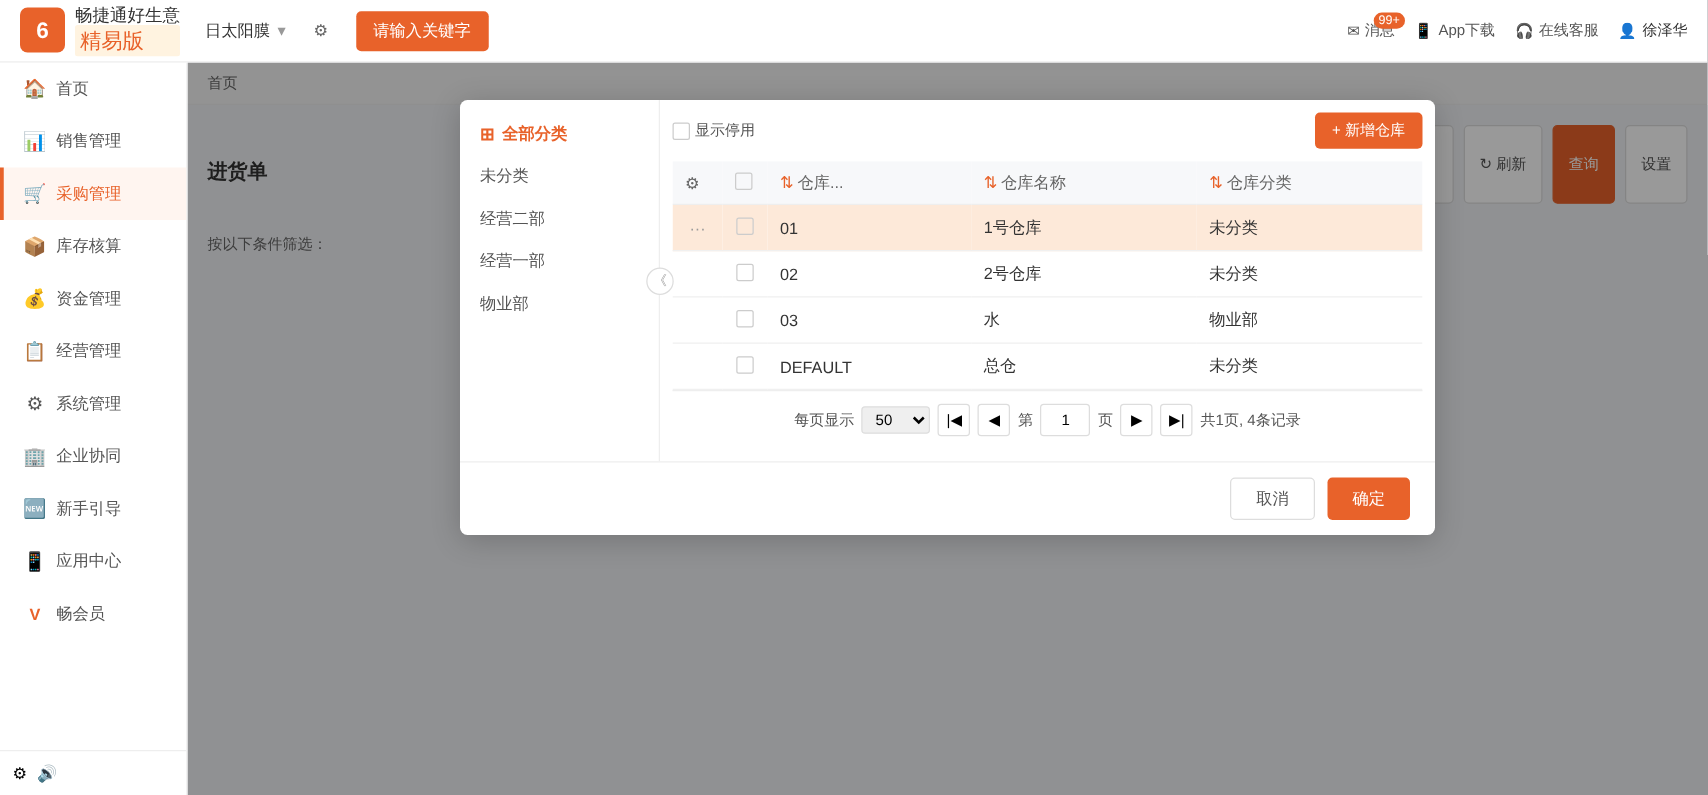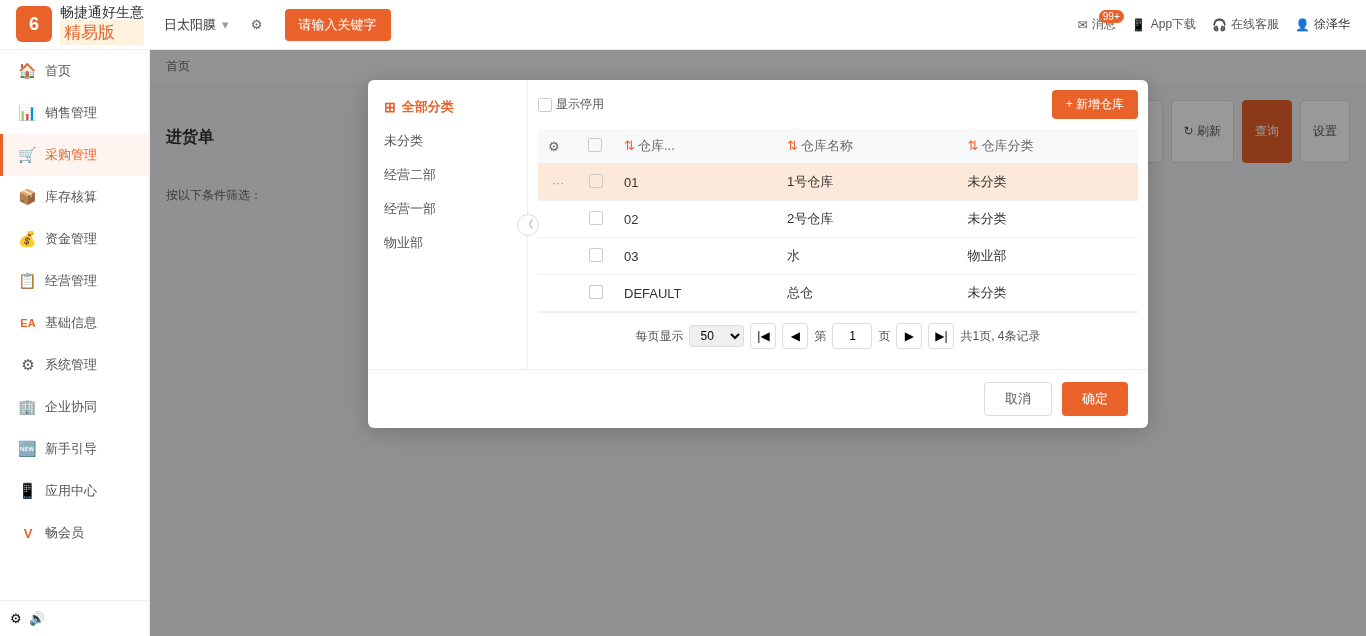--- a/index.html
+++ b/index.html
@@ -147,24 +147,20 @@
       <span class="nav-icon">📦</span>
       <span>库存核算</span>
     </div>
     <div class="nav-item">
       <span class="nav-icon">💰</span>
       <span>资金管理</span>
     </div>
     <div class="nav-item">
       <span class="nav-icon">📋</span>
       <span>经营管理</span>
-    </div>
-    <div class="nav-item">
-      <span class="nav-icon" style="font-size:11px;font-weight:bold;color:#e8622a;">EA</span>
-      <span>基础信息</span>
     </div>
     <div class="nav-item">
       <span class="nav-icon">⚙</span>
       <span>系统管理</span>
     </div>
     <div class="nav-item">
       <span class="nav-icon">🏢</span>
       <span>企业协同</span>
     </div>
     <div class="nav-item">

